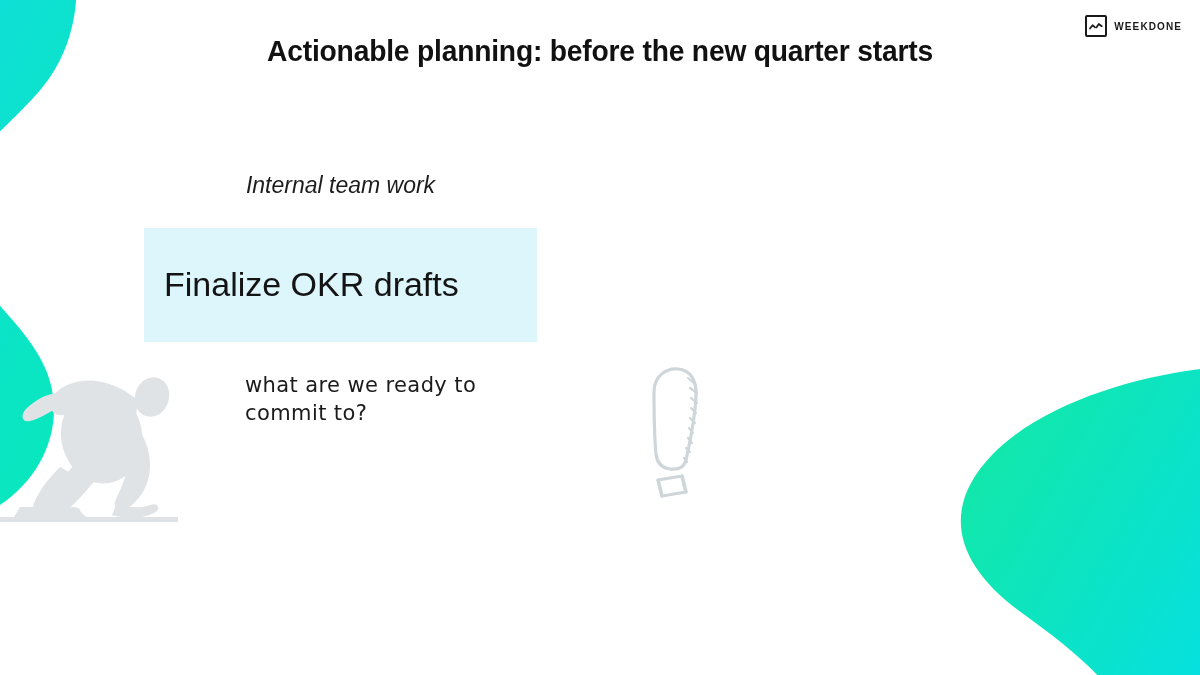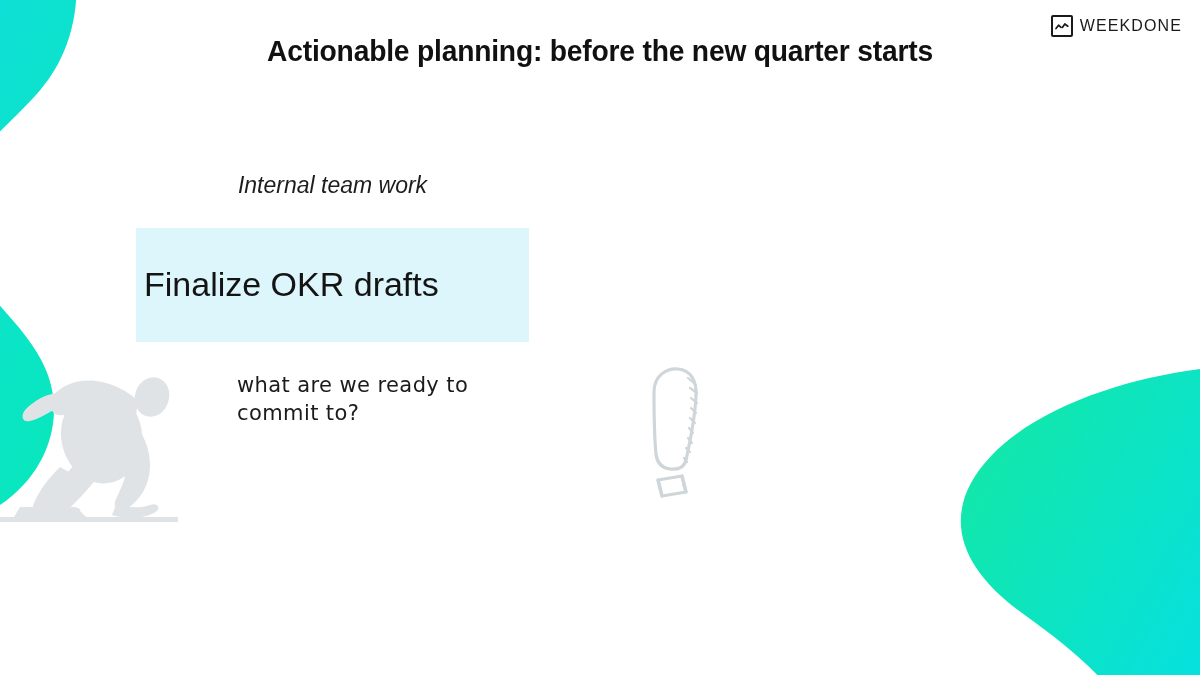--- a/index.html
+++ b/index.html
@@ -48,22 +48,22 @@
     height: 22px;
     border: 2px solid #1a1a1a;
     border-radius: 2px;
     display: flex;
     align-items: center;
     justify-content: center;
     box-sizing: border-box;
   }
   .logo-text {
     font-family: "Liberation Sans", sans-serif;
-    font-size: 16px;
-    font-weight: normal;
+    font-size: 10px;
+    font-weight: bold;
     letter-spacing: 1.1px;
     color: #1a1a1a;
   }
 
   
   .title {
     position: absolute;
     top: 34px;
     left: 0;
     width: 1200px;
@@ -73,21 +73,21 @@
     font-size: 30px;
     letter-spacing: -0.2px;
     color: #111111;
     transform: scaleX(0.94);
   }
 
   
   .columns {
     position: absolute;
     top: 172px;
-    left: 136px;
+    left: 144px;
     width: 955px;
     display: flex;
     gap: 64px;
     flex-direction: column;
   }
   .column {
     position: relative;
   }
   .col-left  { width: 393px; }
   .col-right { width: 504px; }
@@ -106,21 +106,21 @@
     margin-top: 22px;
     height: 114px;
     background: #dcf6fb;
     display: flex;
     align-items: center;
   }
   .card-text {
     font-family: "Liberation Sans", sans-serif;
     font-size: 34px;
     color: #141414;
-    padding-left: 8px;
+    padding-left: 20px;
     line-height: 1.1;
   }
 
   
   .note-row {
     margin-top: 30px;
     display: flex;
     align-items: flex-start;
   }
   .note-text {

